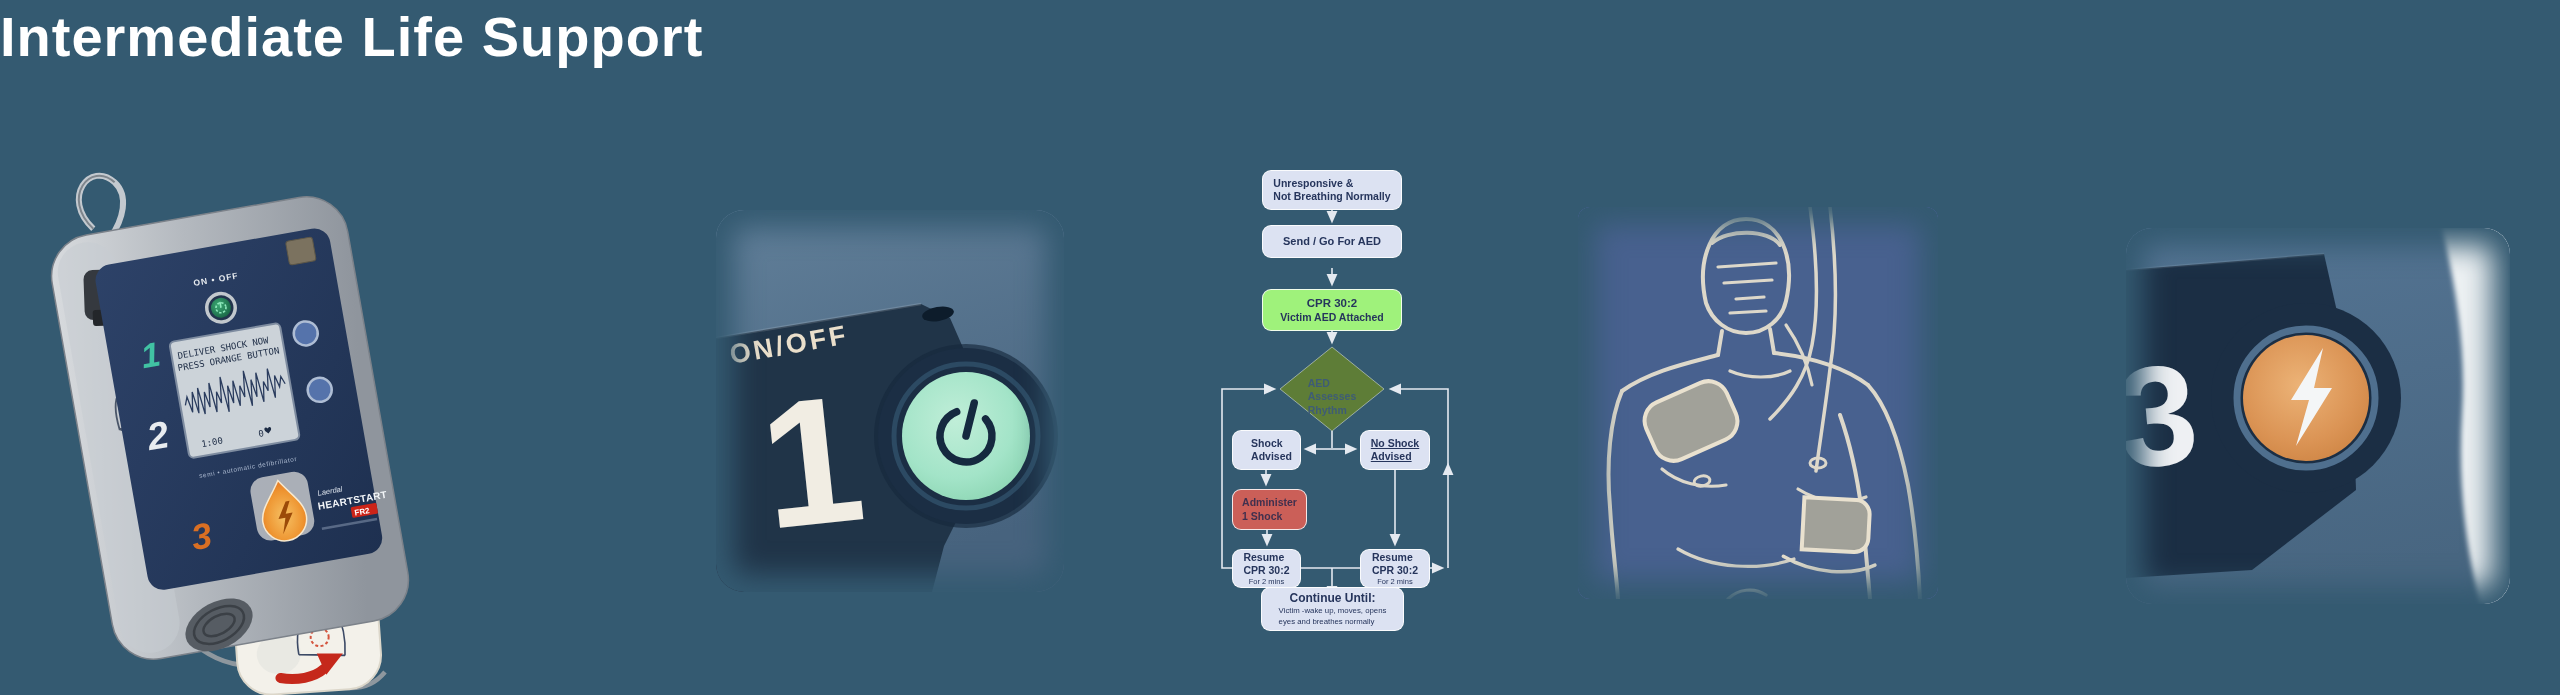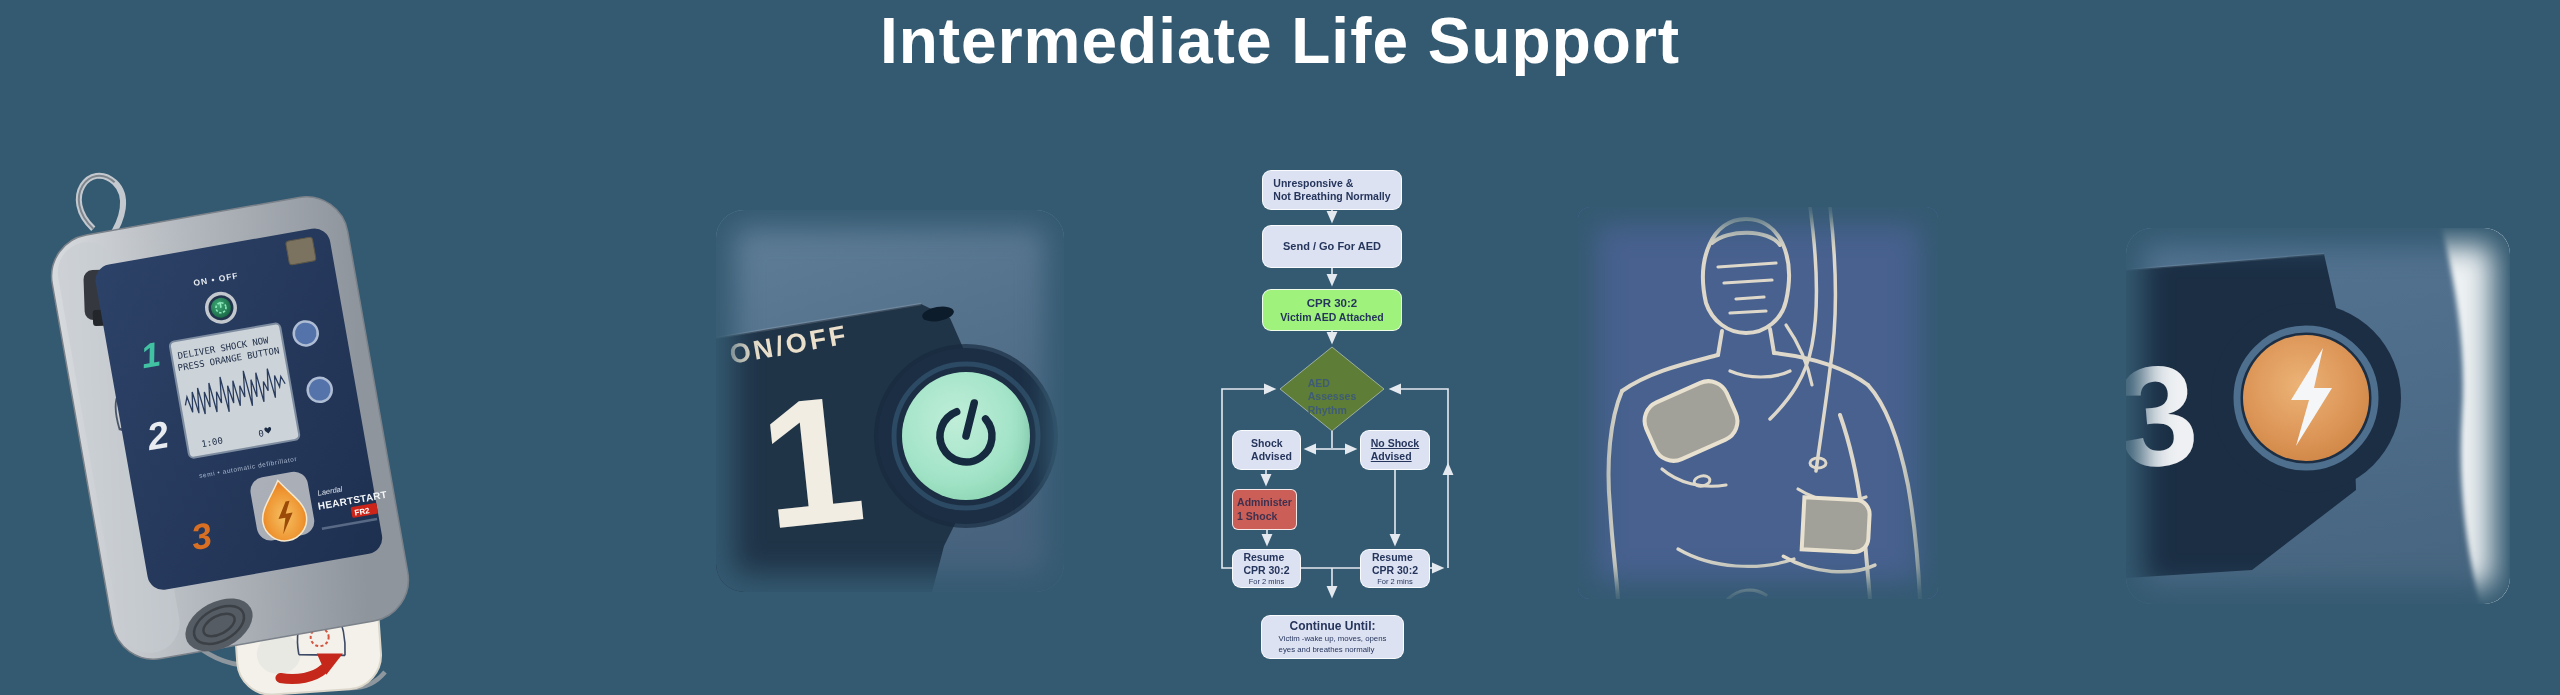--- a/index.html
+++ b/index.html
@@ -5,22 +5,22 @@
   :root{
     --bg:#345a71; --title:#ffffff;
     --flow-box:#dce2f2; --flow-text:#26355c; --flow-green:#9ff27b; --flow-olive:#5e7d37;
     --flow-olive-text:#3e5c76; --flow-red:#cb5f58; --flow-red-text:#40304e; --flow-line:#e4e9f0;
     --panel-navy:#203448; --mint:#9fe2c4; --orange:#d28a48; --cream:#eadfcb;
     --illus-bg:#48618f; --illus-line:#e9e1cf; --pad-gray:#a1a199; --brand-red:#cc2418; --arrow-red:#c5281b;
   }
   html,body{margin:0;padding:0;}
   body{width:2560px;height:695px;overflow:hidden;position:relative;background:var(--bg);
        font-family:"Liberation Sans", sans-serif;}
-  .title{position:absolute;top:4px;left:0;right:0;text-align:center;color:var(--title);
-         font-size:64px;font-weight:bold;letter-spacing:1px;white-space:nowrap;}
+  .title{position:absolute;top:4px;left:0;right:0;text-align:left;color:var(--title);
+         font-size:56px;font-weight:bold;letter-spacing:1px;white-space:nowrap;}
   .panel{position:absolute;}
   .photo{overflow:hidden;}
   .photo::after{content:'';position:absolute;inset:0;border-radius:inherit;pointer-events:none;
                 box-shadow:inset 0 0 28px 18px var(--bg);}
   .photo svg{position:absolute;inset:0;}
   
   .onoff{left:716px;top:210px;width:348px;height:382px;border-radius:28px;}
   .onoff-label{position:absolute;left:14px;top:130px;color:var(--cream);font-size:27px;font-weight:bold;
                letter-spacing:3px;transform:rotate(-10deg);transform-origin:left center;}
   .big-one{position:absolute;left:46px;top:178px;color:#f1ede3;font-size:180px;line-height:0.82;
@@ -223,45 +223,45 @@
       <path d="M117,403 V431" marker-end="url(#ah)"></path>
       <path d="M17,403 H7 V224 H59" marker-end="url(#ah)"></path>
       <path d="M215,403 H227" marker-end="url(#ah)"></path>
       <path d="M233,403 V300" marker-end="url(#ah)"></path>
       <path d="M233,302 V224 H176" marker-end="url(#ah)"></path>
     </g>
     <polygon points="117,182 169,224 117,266 65,224" fill="#5e7d37" stroke="rgba(255,255,255,0.45)" stroke-width="1"></polygon>
   </svg>
   <div class="fb" style="left:47px;top:5px;width:140px;height:40px;">Unresponsive &amp;
 Not Breathing Normally</div>
-  <div class="fb" style="left:47px;top:60px;width:140px;height:43px;font-size:11px;">Send / Go For AED</div>
+  <div class="fb" style="left:47px;top:60px;width:140px;height:33px;font-size:11px;">Send / Go For AED</div>
   <div class="fb green cpr" style="left:47px;top:124px;width:140px;height:42px;">
     <span class="t">CPR  30:2</span>
     <span class="s2">Victim AED Attached</span>
   </div>
   <div class="fb diamondlbl" style="left:65px;top:204px;width:104px;height:56px;">AED
 Assesses
 Rhythm</div>
   <div class="fb" style="left:17px;top:265px;width:69px;height:40px;padding-left:12px;">Shock
 Advised</div>
   <div class="fb" style="left:145px;top:265px;width:70px;height:40px;text-decoration:underline;">No Shock
 Advised</div>
-  <div class="fb red" style="left:17px;top:324px;width:65px;height:41px;border-radius:6px;">Administer
+  <div class="fb red" style="left:17px;top:324px;width:75px;height:41px;">Administer
 1 Shock</div>
   <div class="fb" style="left:17px;top:384px;width:69px;height:39px;">
     <span>Resume
 CPR 30:2</span>
     <span class="sub">For 2 mins</span>
   </div>
   <div class="fb" style="left:145px;top:384px;width:70px;height:39px;">
     <span>Resume
 CPR 30:2</span>
     <span class="sub">For 2 mins</span>
   </div>
-  <div class="fb cont" style="left:46px;top:450px;width:143px;height:44px;">
+  <div class="fb cont" style="left:46px;top:422px;width:143px;height:44px;">
     <span class="t">Continue Until:</span>
     <span class="sub">Victim -wake up, moves, opens
 eyes and breathes normally</span>
   </div>
 </div>
 
 <div class="panel photo torso">
   <svg viewBox="0 0 360 392" width="360" height="392">
     <rect width="360" height="392" fill="#48618f"></rect>
     <g fill="none" stroke="#e9e1cf" stroke-width="4" stroke-linecap="round" opacity="0.93">

